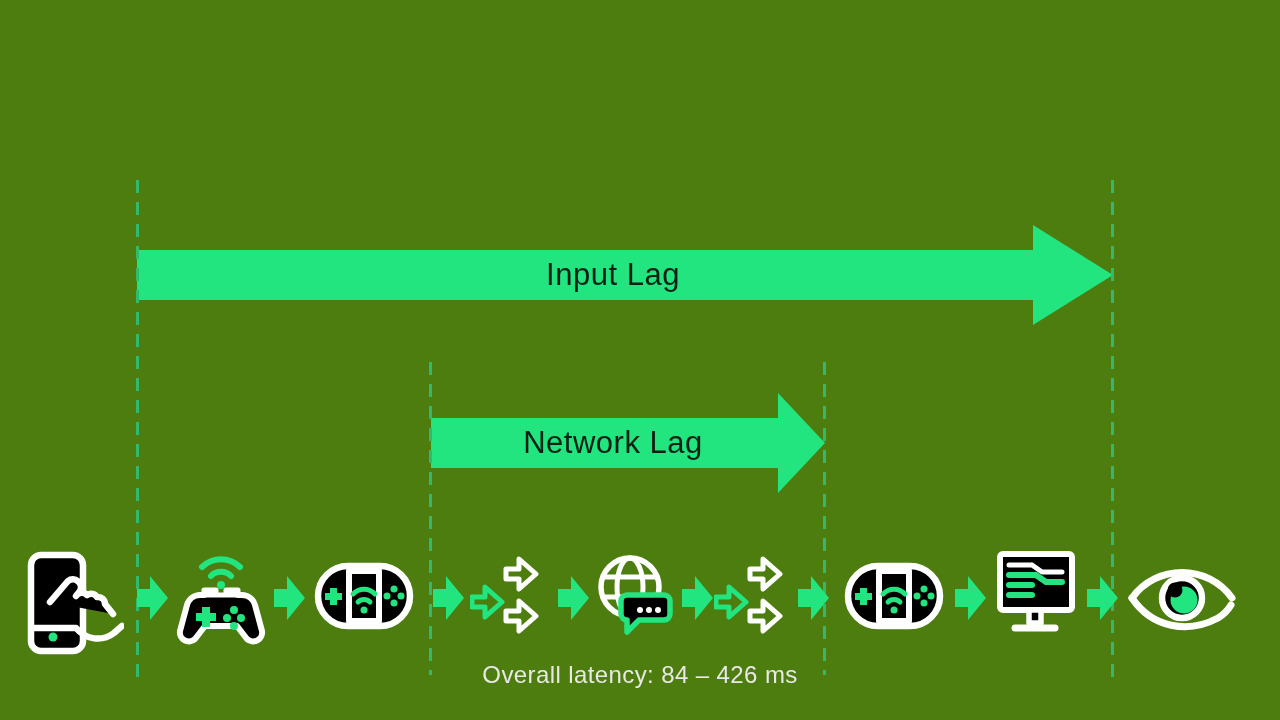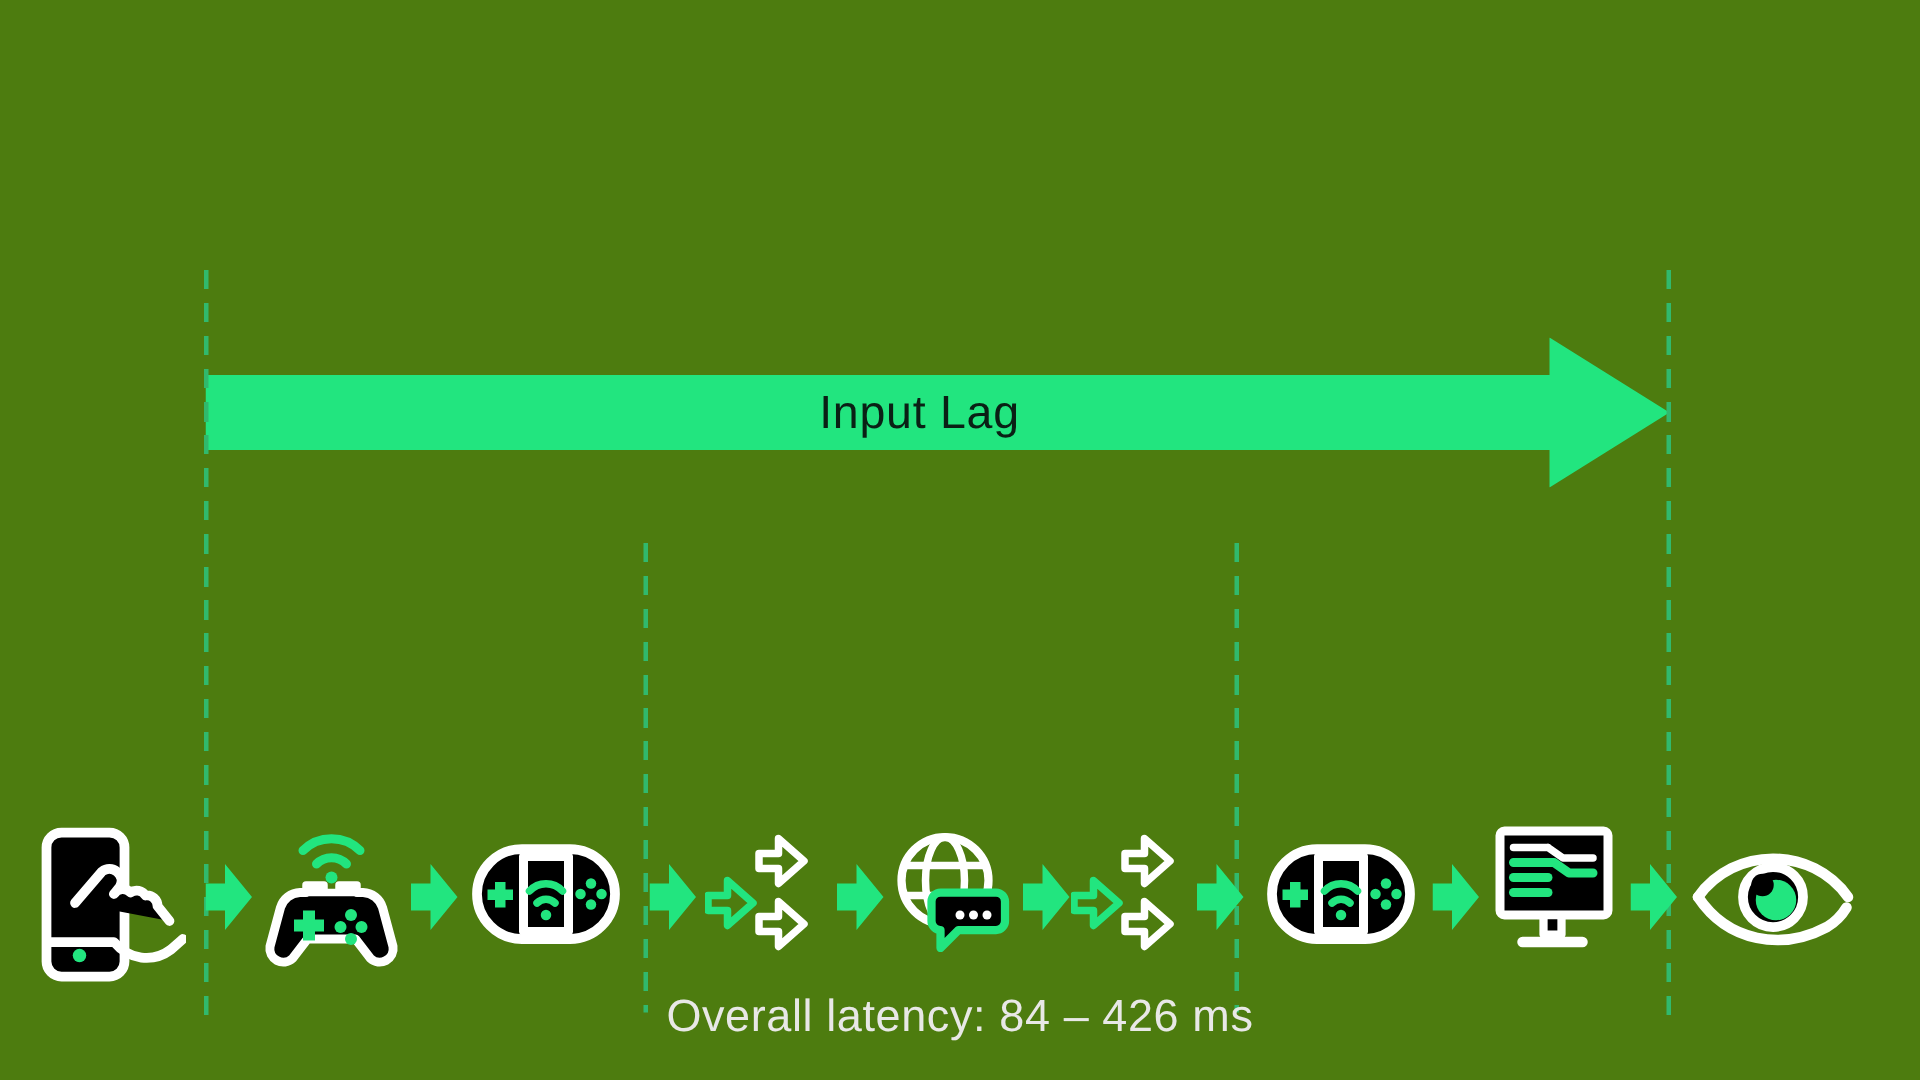--- a/index.html
+++ b/index.html
@@ -8,39 +8,45 @@
   .dashline{position:absolute;width:3px;z-index:5;
     background:repeating-linear-gradient(to bottom,#31b96d 0 13px,transparent 13px 22px);}
   .bigarrow{position:absolute;z-index:4;}
   .bigarrow svg{display:block;}
   .bigarrow-label{position:absolute;inset:0;display:flex;align-items:center;justify-content:center;
     font-size:31px;font-weight:300;letter-spacing:0.5px;color:#0a2015;}
   .icon{position:absolute;z-index:10;}
   .icon svg{display:block;}
   .conn{position:absolute;z-index:10;}
   .footer{position:absolute;left:0;top:661px;width:100%;text-align:center;z-index:6;
-    font-size:30px;font-weight:300;letter-spacing:0.4px;color:#e8e8e6;}
+    font-size:24px;font-weight:300;letter-spacing:0.4px;color:#e8e8e6;}
 </style>
 </head>
 <body>
 
 <div id="stage">
 
   <div class="dashline" style="left:136px;top:180px;height:498px;"></div>
   <div class="dashline" style="left:429px;top:362px;height:313px;"></div>
   <div class="dashline" style="left:823px;top:362px;height:313px;"></div>
   <div class="dashline" style="left:1111px;top:180px;height:498px;"></div>
 
   <div class="bigarrow" style="left:137px;top:225px;width:976px;height:100px;">
     <svg width="976" height="100" viewBox="0 0 976 100">
       <polygon points="0,25 896,25 896,0 976,50 896,100 896,75 0,75" fill="#22e57f"></polygon>
     </svg>
     <div class="bigarrow-label" style="transform:translateX(-12px);">Input Lag</div>
   </div>
 
+  <div class="bigarrow" style="left:431px;top:393px;width:394px;height:100px;">
+    <svg width="394" height="100" viewBox="0 0 394 100">
+      <polygon points="0,25 347,25 347,0 394,50 347,100 347,75 0,75" fill="#22e57f"></polygon>
+    </svg>
+    <div class="bigarrow-label" style="transform:translateX(-15px);">Network Lag</div>
+  </div>
 
   <div class="icon" style="left:24px;top:548px;">
     <svg width="100" height="115" viewBox="0 0 100 115" fill="none" stroke-linecap="round" stroke-linejoin="round">
       <rect x="7" y="7" width="52" height="96" rx="10" stroke="#fff" stroke-width="6.5" fill="#000"></rect>
       <circle cx="29" cy="89" r="4.5" fill="#22e57f" stroke="none"></circle>
       <path d="M26 54 L44 33 a8 8 0 0 1 12 10 l-4 5 a7 7 0 0 1 11 -1 a7 7 0 0 1 10 2 a7 7 0 0 1 8 7 l8 10" stroke="#fff" stroke-width="6.5" fill="#000"></path>
       <path d="M8 80 h44 c10 12 26 14 38 5 l8 -7" stroke="#fff" stroke-width="6.5"></path>
     </svg>
   </div>
 

